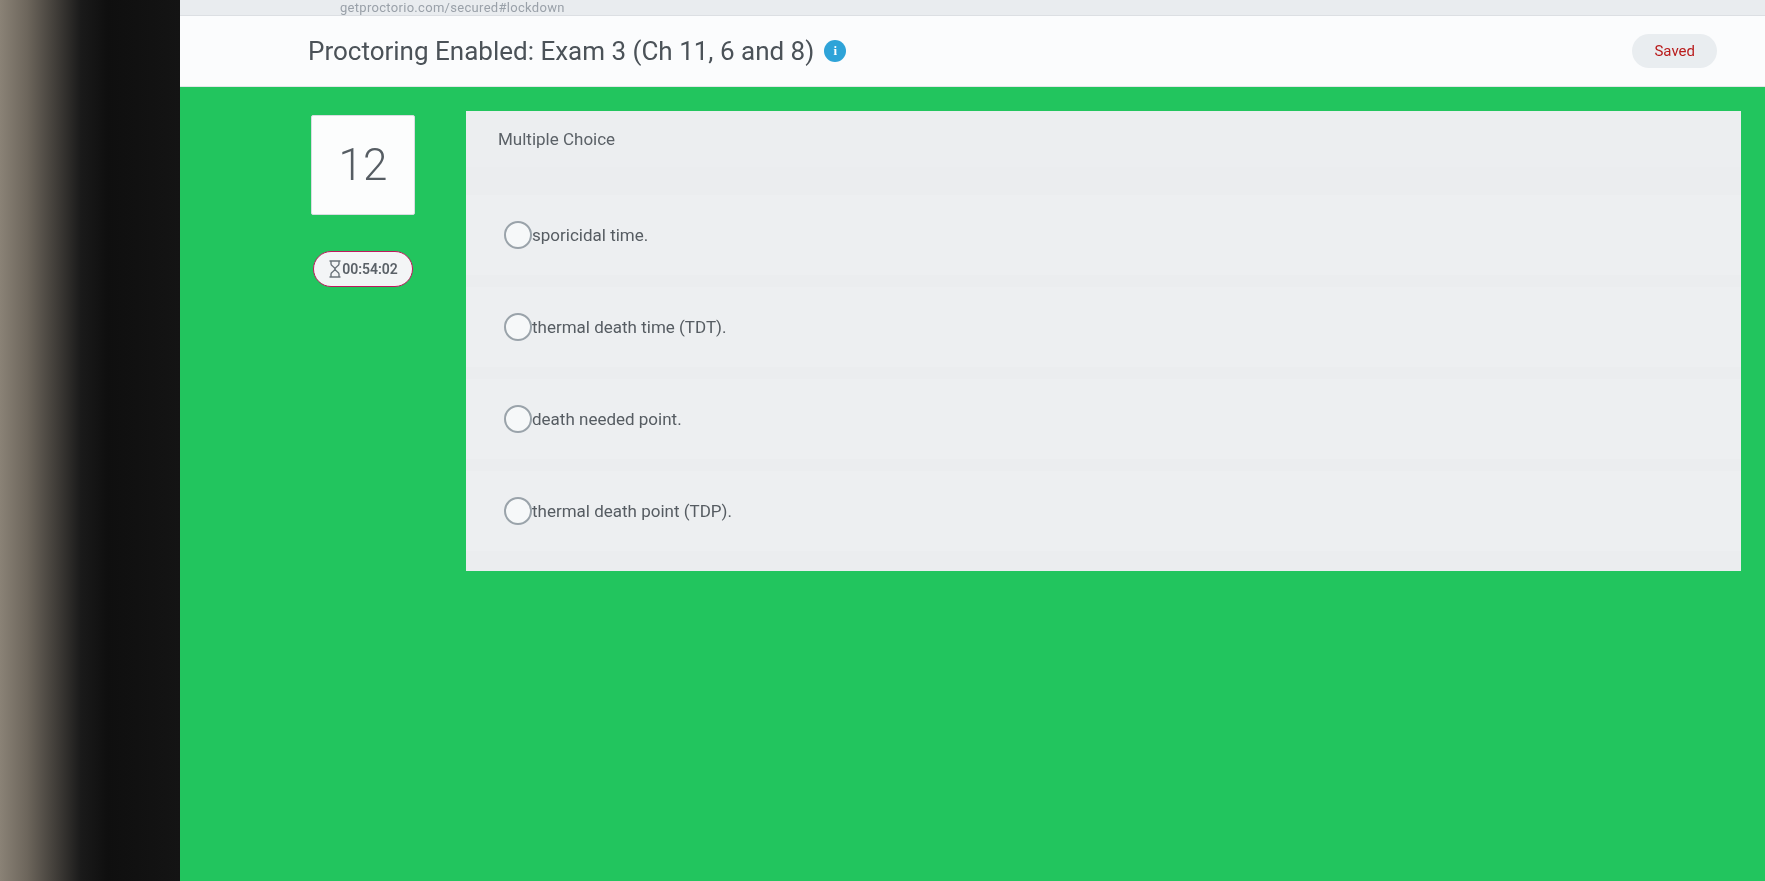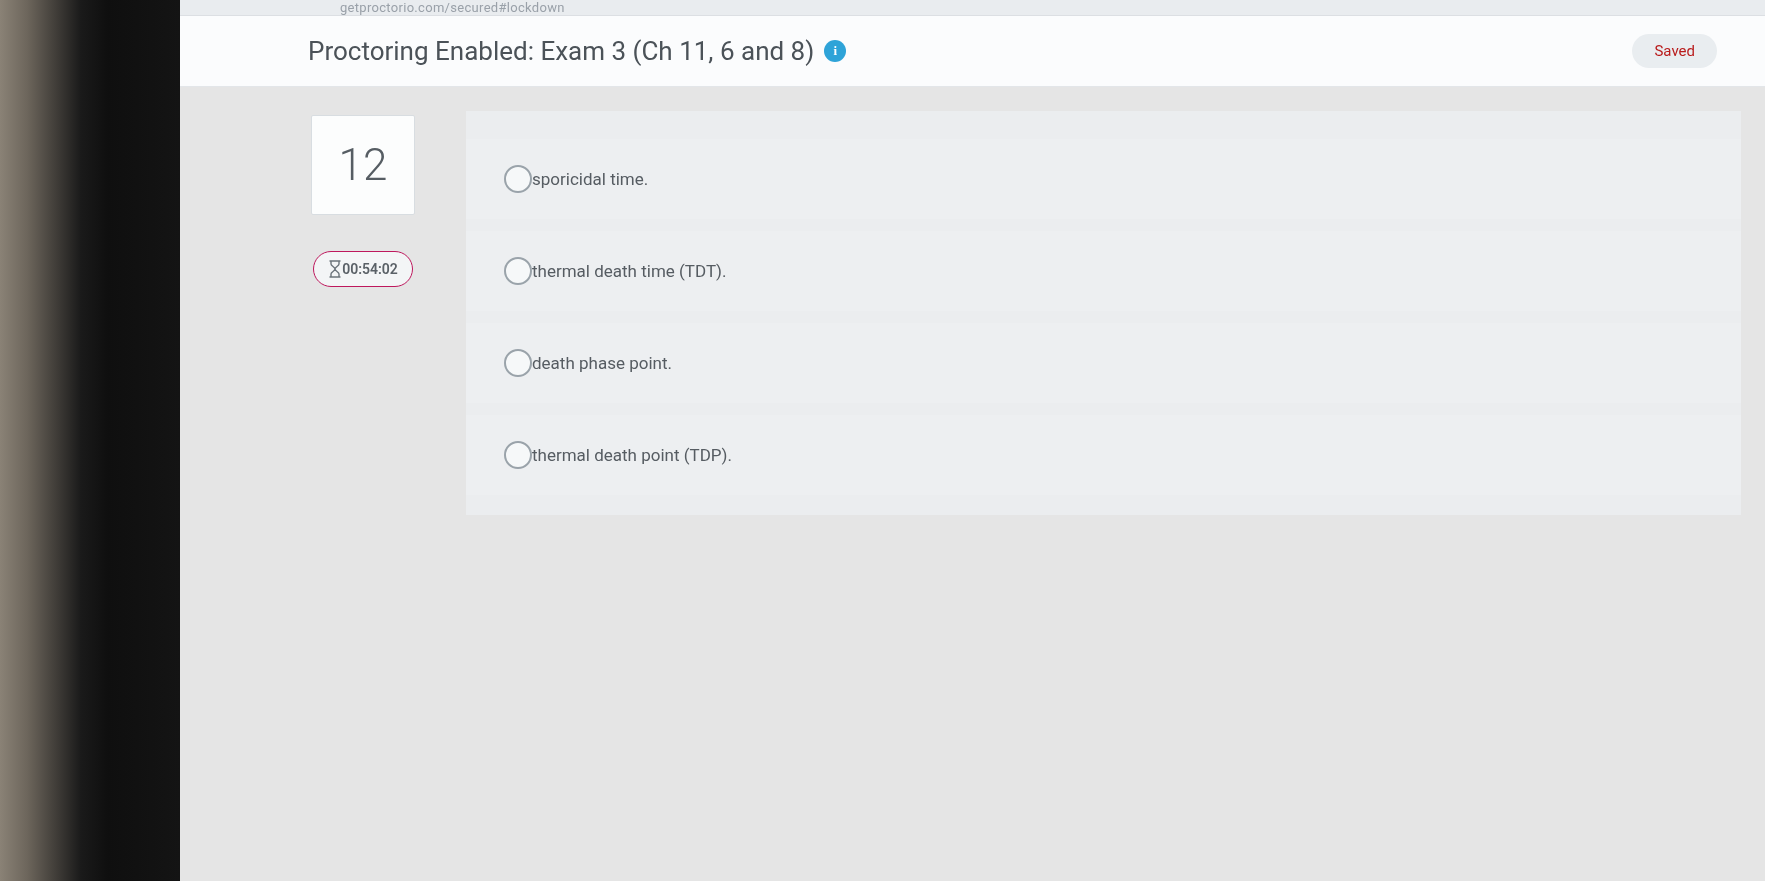--- a/index.html
+++ b/index.html
@@ -81,21 +81,21 @@
       color: #b91c1c;
       border-radius: 18px;
       padding: 8px 22px;
       font-size: 15px;
     }
     .content {
       flex: 1;
       display: flex;
       padding: 24px 0 17px 128px;
       gap: 36px;
-      background: #e5e5e5;
+      background: #22c55e;
       justify-content: space-between;
     }
     .sidebar-col {
       width: 110px;
       display: flex;
       flex-direction: column;
       align-items: center;
       gap: 36px;
       padding-top: 4px;
     }
@@ -203,35 +203,36 @@
         <svg width="14" height="18" viewBox="0 0 14 18" fill="none">
           <path d="M2 1h10M2 17h10M3 1v3c0 2 4 3 4 5s-4 3-4 5v3M11 1v3c0 2-4 3-4 5s4 3 4 5v3" stroke="#6c747b" stroke-width="1.4" stroke-linecap="round"></path>
         </svg>
         <span class="timer-text">00:54:02</span>
       </div>
     </div>
 
     <div class="question-col">
 
       <div class="mc-block">
+        <div class="mc-header">Multiple Choice</div>
         <div class="mc-options">
 
           <div class="mc-option">
             <div class="radio-circle"></div>
             <span class="option-text">sporicidal time.</span>
           </div>
 
           <div class="mc-option">
             <div class="radio-circle"></div>
             <span class="option-text">thermal death time (TDT).</span>
           </div>
 
           <div class="mc-option">
             <div class="radio-circle"></div>
-            <span class="option-text">death phase point.</span>
+            <span class="option-text">death needed point.</span>
           </div>
 
           <div class="mc-option">
             <div class="radio-circle"></div>
             <span class="option-text">thermal death point (TDP).</span>
           </div>
 
         </div>
       </div>
     </div>

